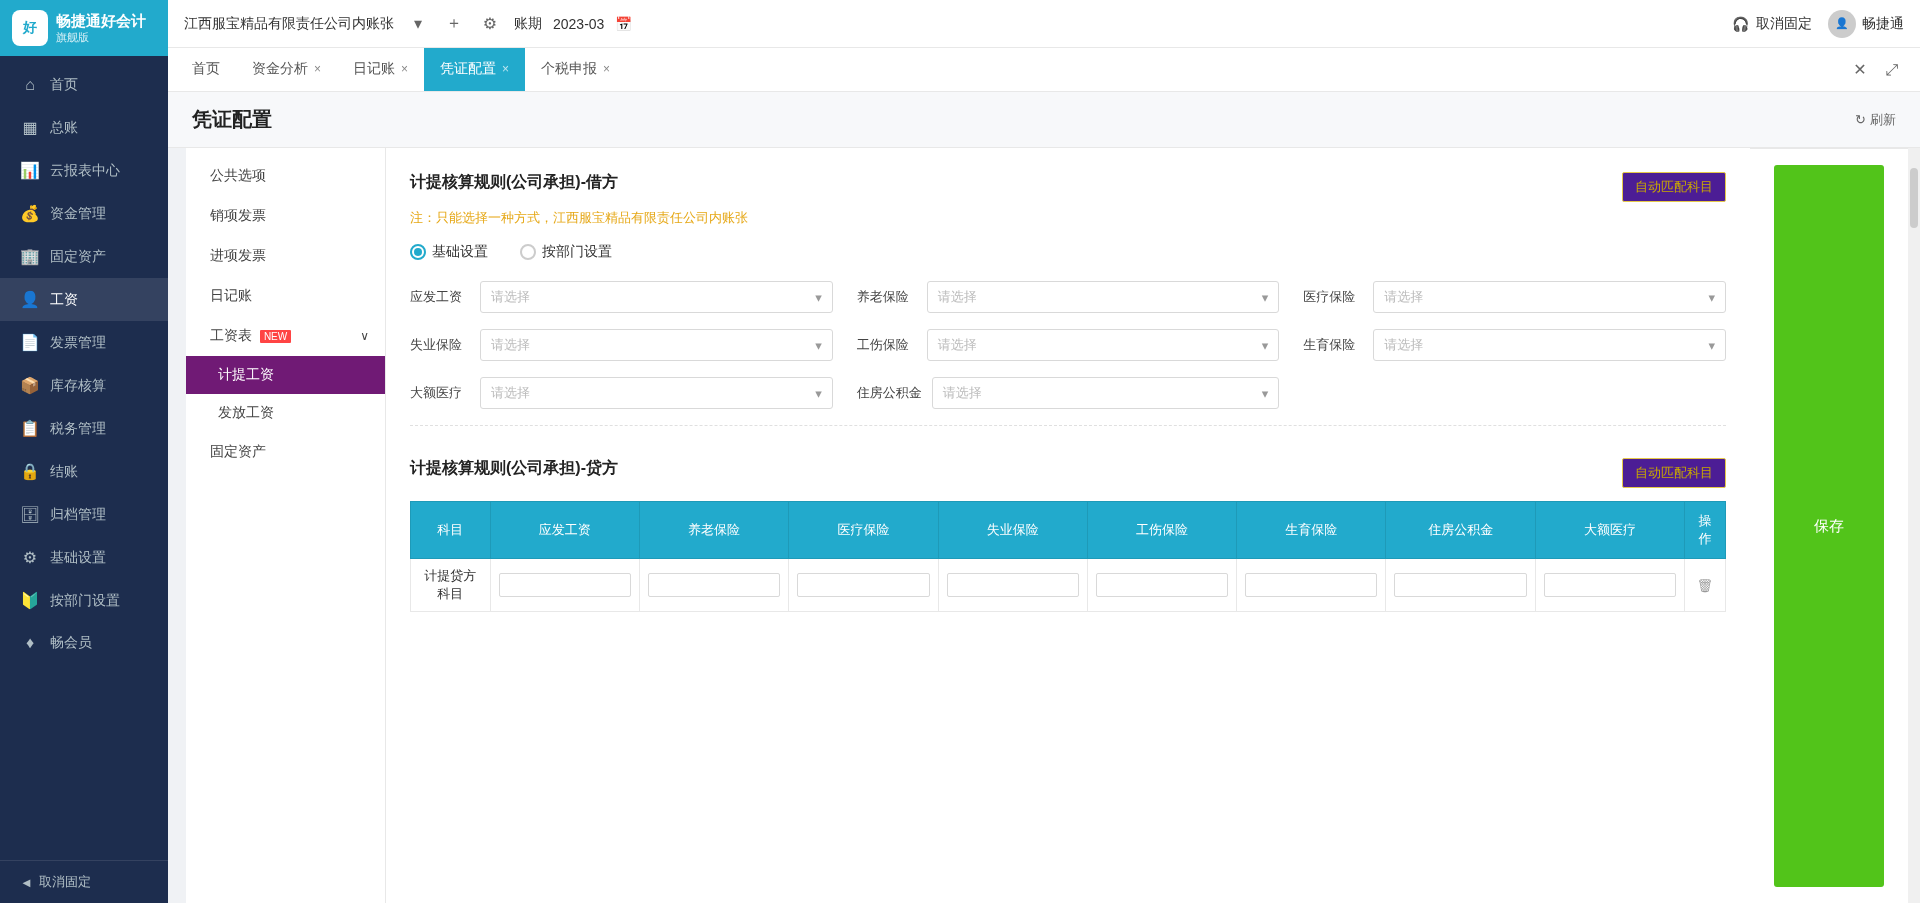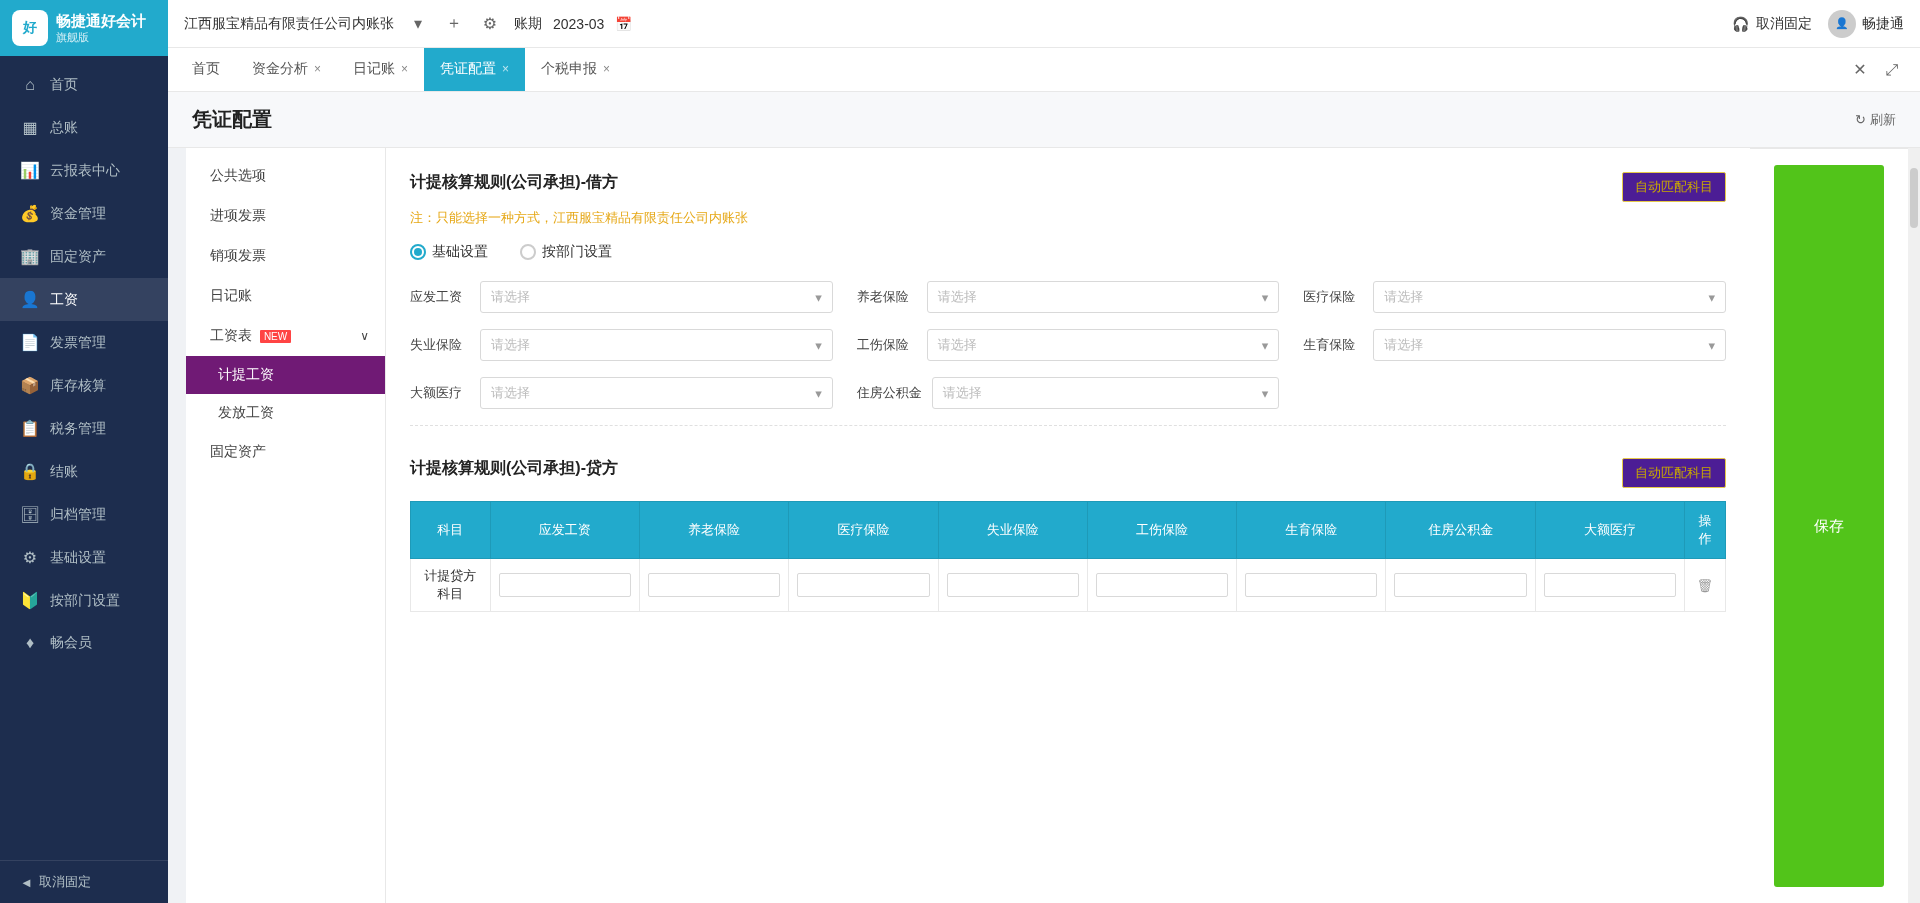--- a/index.html
+++ b/index.html
@@ -571,24 +571,24 @@
       </div>
     </div>
 
     <div class="content-body">
 
       <div class="left-menu">
         <div class="menu-item">
           <span>公共选项</span>
         </div>
         <div class="menu-item">
+          <span>销项发票</span>
+        </div>
+        <div class="menu-item">
           <span>进项发票</span>
-        </div>
-        <div class="menu-item">
-          <span>销项发票</span>
         </div>
         <div class="menu-item">
           <span>日记账</span>
         </div>
         <div class="menu-item" style="display:flex;align-items:center;justify-content:space-between;">
           <span>工资表
             <span class="badge-new">NEW</span>
           </span>
           <span class="menu-arrow">∨</span>
         </div>

